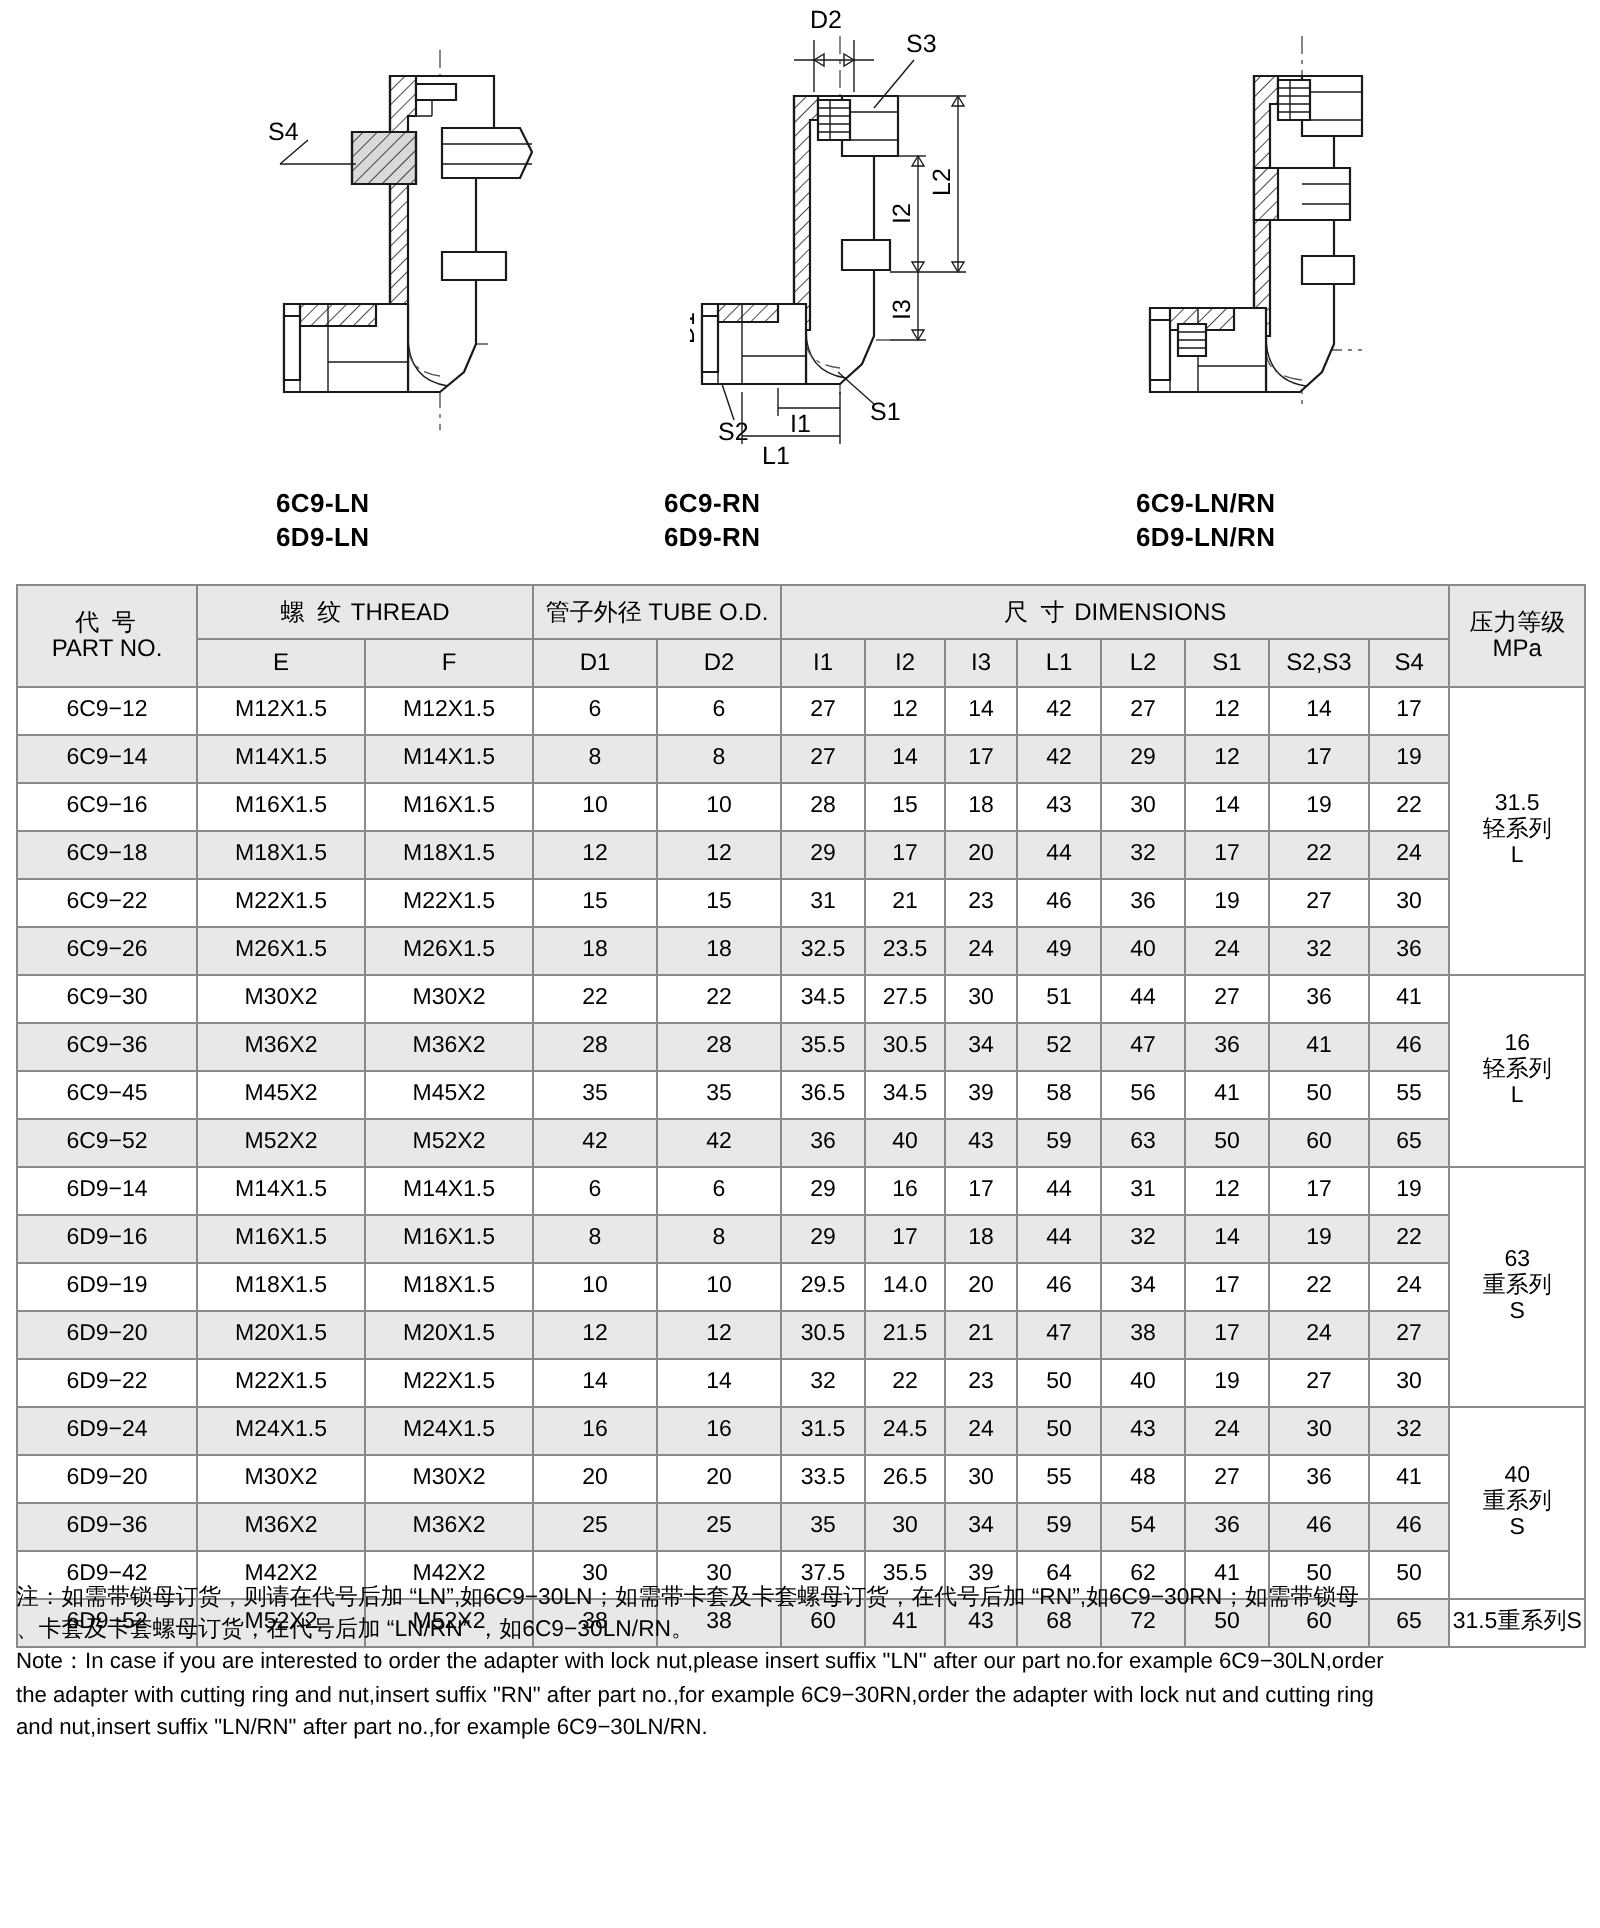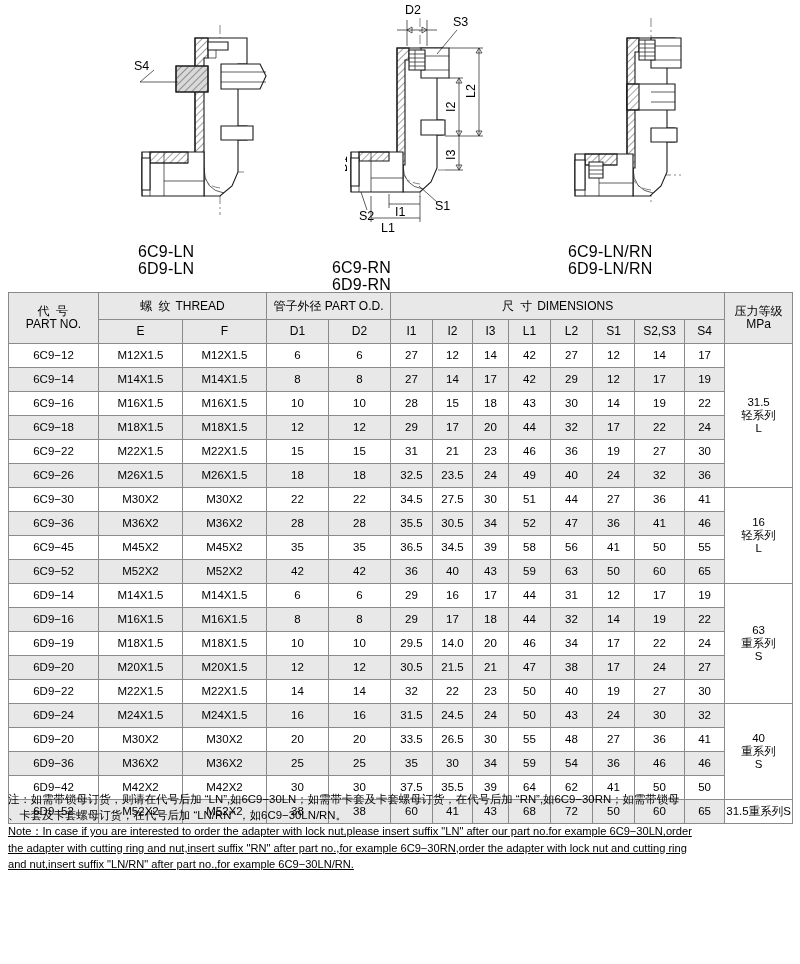--- a/index.html
+++ b/index.html
@@ -25,28 +25,28 @@
   .fig {
     position: absolute;
     top: 0;
   }
   .fig-1 { left: 120px;  width: 230px; }
   .fig-2 { left: 345px;  width: 230px; }
   .fig-3 { left: 555px;  width: 230px; }
 
   .caption {
     position: absolute;
-    font-weight: normal;
-    font-size: 16px;
+    font-weight: bold;
+    font-size: 13px;
     letter-spacing: 0.2px;
     line-height: 17px;
     white-space: nowrap;
   }
   .cap-1 { left: 138px; top: 243px; }
-  .cap-2 { left: 332px; top: 243px; margin-top: 16px; }
+  .cap-2 { left: 332px; top: 243px; }
   .cap-3 { left: 568px; top: 243px; }
 
   
   .table-wrap {
     position: absolute;
     left: 8px;
     top: 292px;
     width: 784px;
   }
   table.spec {
@@ -90,21 +90,21 @@
   .notes {
     position: absolute;
     left: 8px;
     top: 792px;
     width: 786px;
     font-size: 11.2px;
     line-height: 15.5px;
     color: #000;
   }
   .note-cn { font-size: 11.4px; }
-  .note-en { margin-top: 1px; font-size: 11.1px; text-decoration: underline; }
+  .note-en { margin-top: 1px; font-size: 11.1px; }
 
   
   svg { display: block; }
   .lnt { stroke: #1a1a1a; stroke-width: 0.7; fill: none; }
   .dim { stroke: #1a1a1a; stroke-width: 0.7; fill: none; }
   .ctr { stroke: #555; stroke-width: 0.7; fill: none;
          stroke-dasharray: 9 3 2 3; }
   .fillw { fill: #ffffff; stroke: #1a1a1a; stroke-width: 1.1; }
   .fillg { fill: #d9d9d9; stroke: #1a1a1a; stroke-width: 1.1; }
   .hatch { fill: url(#hatchP); stroke: #1a1a1a; stroke-width: 1.1; }
@@ -314,21 +314,21 @@
         <th class="tall" rowspan="2">
           <div class="hdr-cn">代  号</div>
           <div>PART  NO.</div>
         </th>
         <th class="tall" colspan="2">
           <span class="hdr-cn">螺  纹</span>
           <span>THREAD</span>
         </th>
         <th class="tall" colspan="2">
           <span>管子外径</span>
-          <span>PART O.D.</span>
+          <span>TUBE O.D.</span>
         </th>
         <th class="tall" colspan="8">
           <span class="hdr-cn">尺  寸</span>
           <span>DIMENSIONS</span>
         </th>
         <th class="tall press" rowspan="2">
           <div>压力等级</div>
           <div>MPa</div>
         </th>
       </tr>

